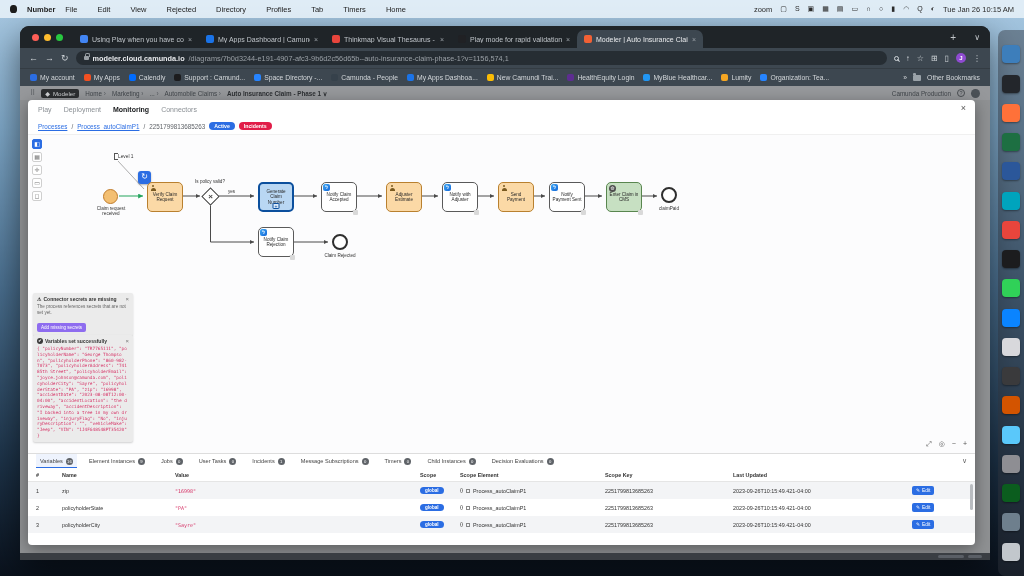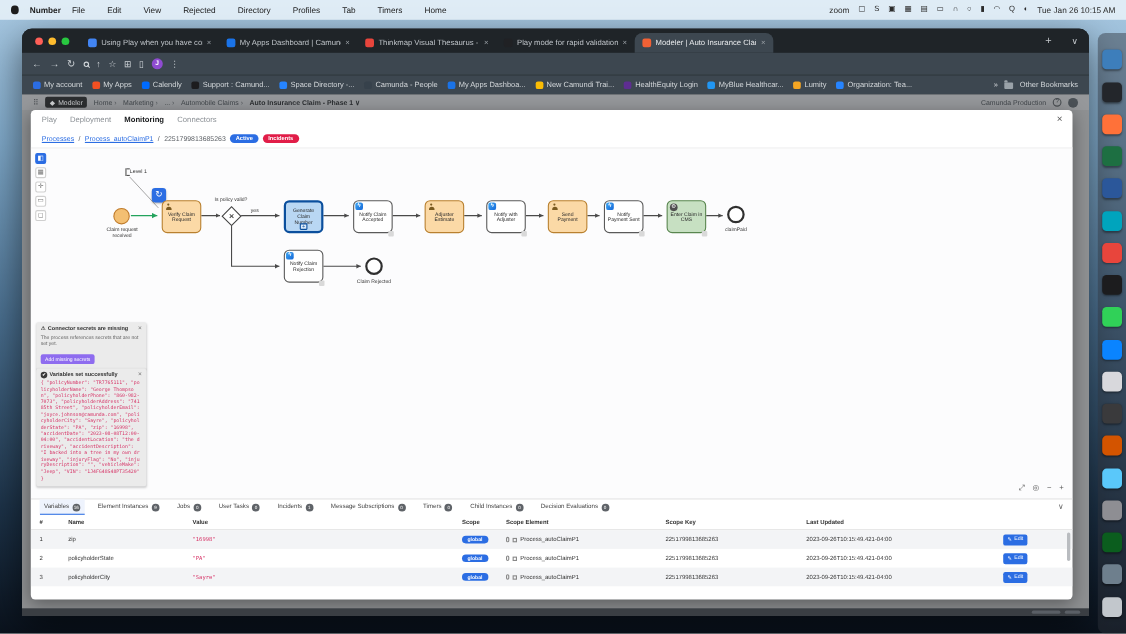--- a/index.html
+++ b/index.html
@@ -237,20 +237,25 @@
         </div>
       </div>
     <span class="newtab">+</span>
     <span class="tab-chev">∨</span>
   </div>
 
   <div class="toolbar">
     <span class="nav">←</span>
     <span class="nav">→</span>
     <span class="nav">↻</span>
+    <div class="urlbar">
+      <span class="lock"></span>
+      <span class="host">modeler.cloud.camunda.io</span>
+        <span class="upath">/diagrams/7b0d3244-e191-4907-afc3-9b6d2c56d65b--auto-insurance-claim-phase-1?v=1156,574,1</span>
+    </div>
     <span class="mag"></span>
     <span class="ticon">↑</span>
     <span class="ticon">☆</span>
     <span class="ticon">⊞</span>
     <span class="ticon">▯</span>
     <span class="avatar">J</span>
     <span class="ticon">⋮</span>
   </div>
 
   <div class="bmbar">

